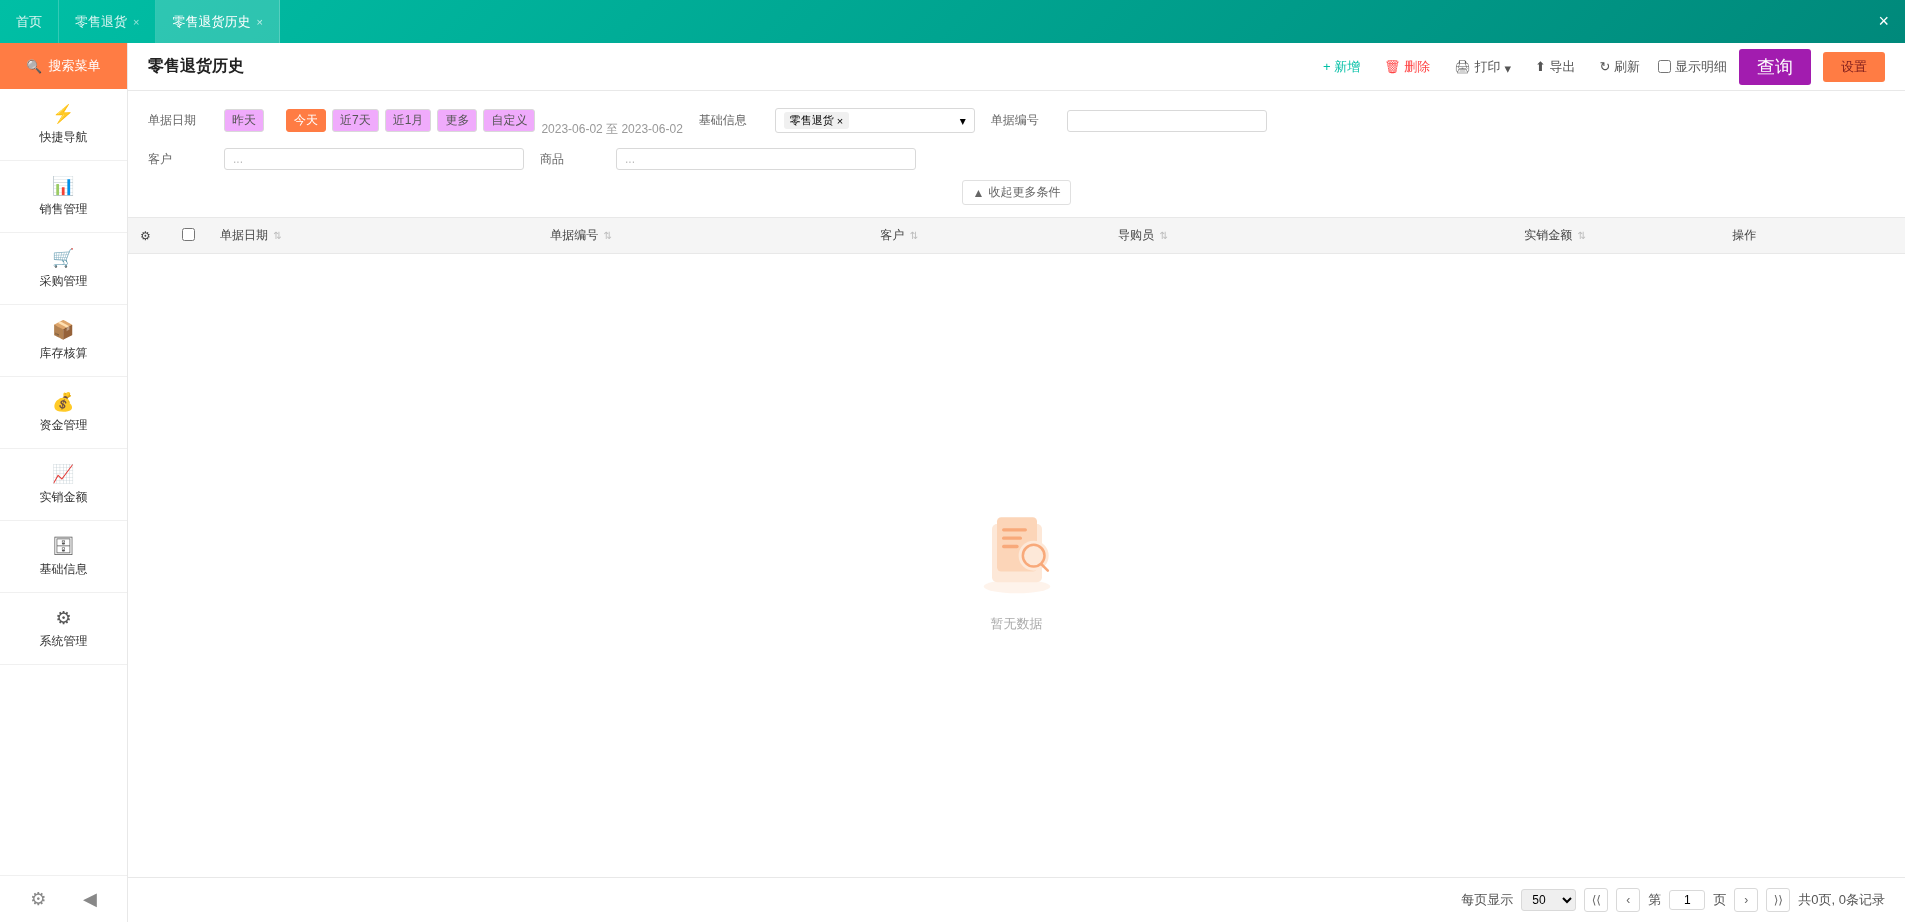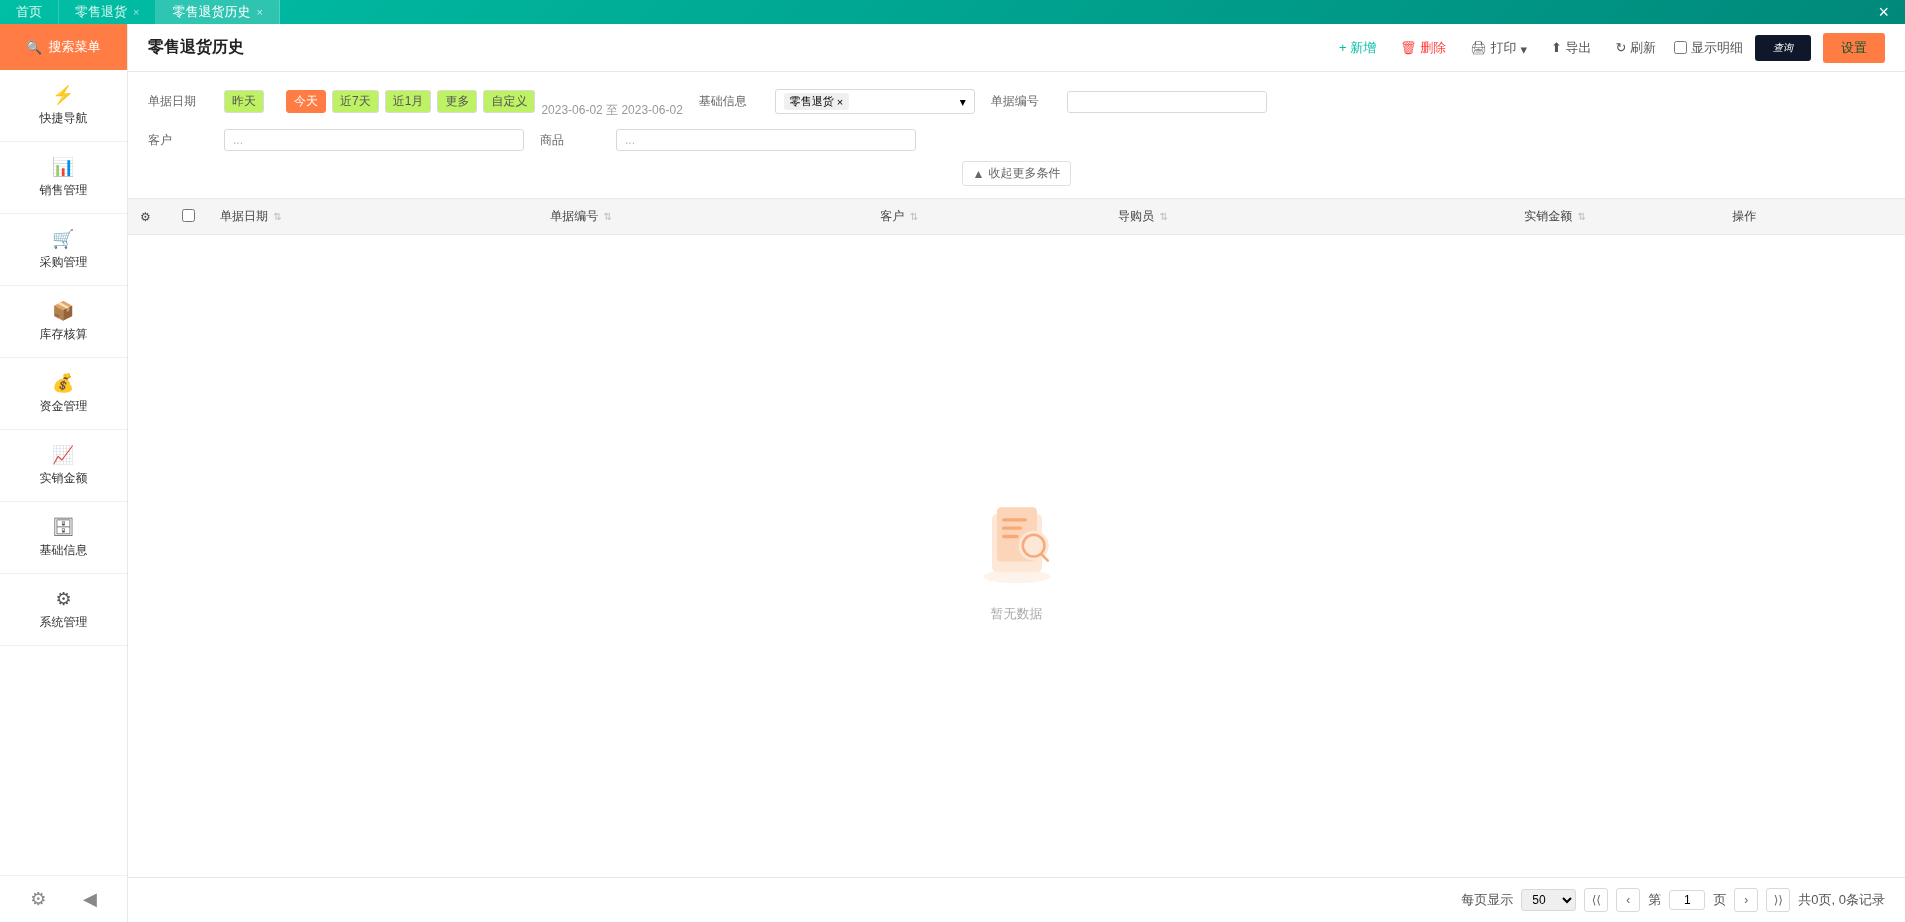--- a/index.html
+++ b/index.html
@@ -1,20 +1,20 @@
 <!DOCTYPE html>
 <html><head>
   <meta charset="utf-8">
   <style>
     * { box-sizing: border-box; margin: 0; padding: 0; font-family: "Microsoft YaHei", "PingFang SC", sans-serif; }
     body { width: 1905px; height: 922px; overflow: hidden; display: flex; flex-direction: column; background: #f5f5f5; }
 
     
     .top-bar {
-      height: 24px;
+      height: 43px;
       background: linear-gradient(135deg, #00bfa5, #00897b);
       display: flex;
       align-items: stretch;
       flex-shrink: 0;
     }
     .tab {
       display: flex;
       align-items: center;
       padding: 0 16px;
       font-size: 13px;
@@ -130,32 +130,31 @@
       font-size: 13px;
       color: #555;
       cursor: pointer;
       padding: 4px 6px;
       border-radius: 3px;
     }
     .btn-new { color: #00bfa5; }
     .btn-delete { color: #f44; }
     .checkbox-label { display: flex; align-items: center; gap: 4px; font-size: 13px; color: #555; cursor: pointer; }
     .btn-query {
-      background: #0f172a;
+      background: #a21caf;
       color: #fff;
       border: none;
       border-radius: 3px;
       padding: 6px 18px;
-      font-size: 10px;
-      cursor: pointer;
-      font-style: italic;
+      font-size: 18px;
+      cursor: pointer;
     }
     .btn-settings {
       background: #ff7c44;
-      color: #14532d;
+      color: #7f1d1d;
       border: none;
       border-radius: 3px;
       padding: 6px 18px;
       font-size: 13px;
       cursor: pointer;
     }
 
     
     .filter-bar {
       background: #fff;
@@ -181,21 +180,21 @@
       gap: 6px;
       font-size: 12px;
     }
     .date-btn {
       padding: 2px 7px;
       border: 1px solid #d9d9d9;
       border-radius: 3px;
       font-size: 12px;
       color: #555;
       cursor: pointer;
-      background: #bef264;
+      background: #f0abfc;
     }
     .date-btn.active {
       background: #ff7c44;
       color: #fff;
       border-color: #ff7c44;
       margin-left: 16px;
     }
     .date-range {
       font-size: 12px;
       color: #999;

